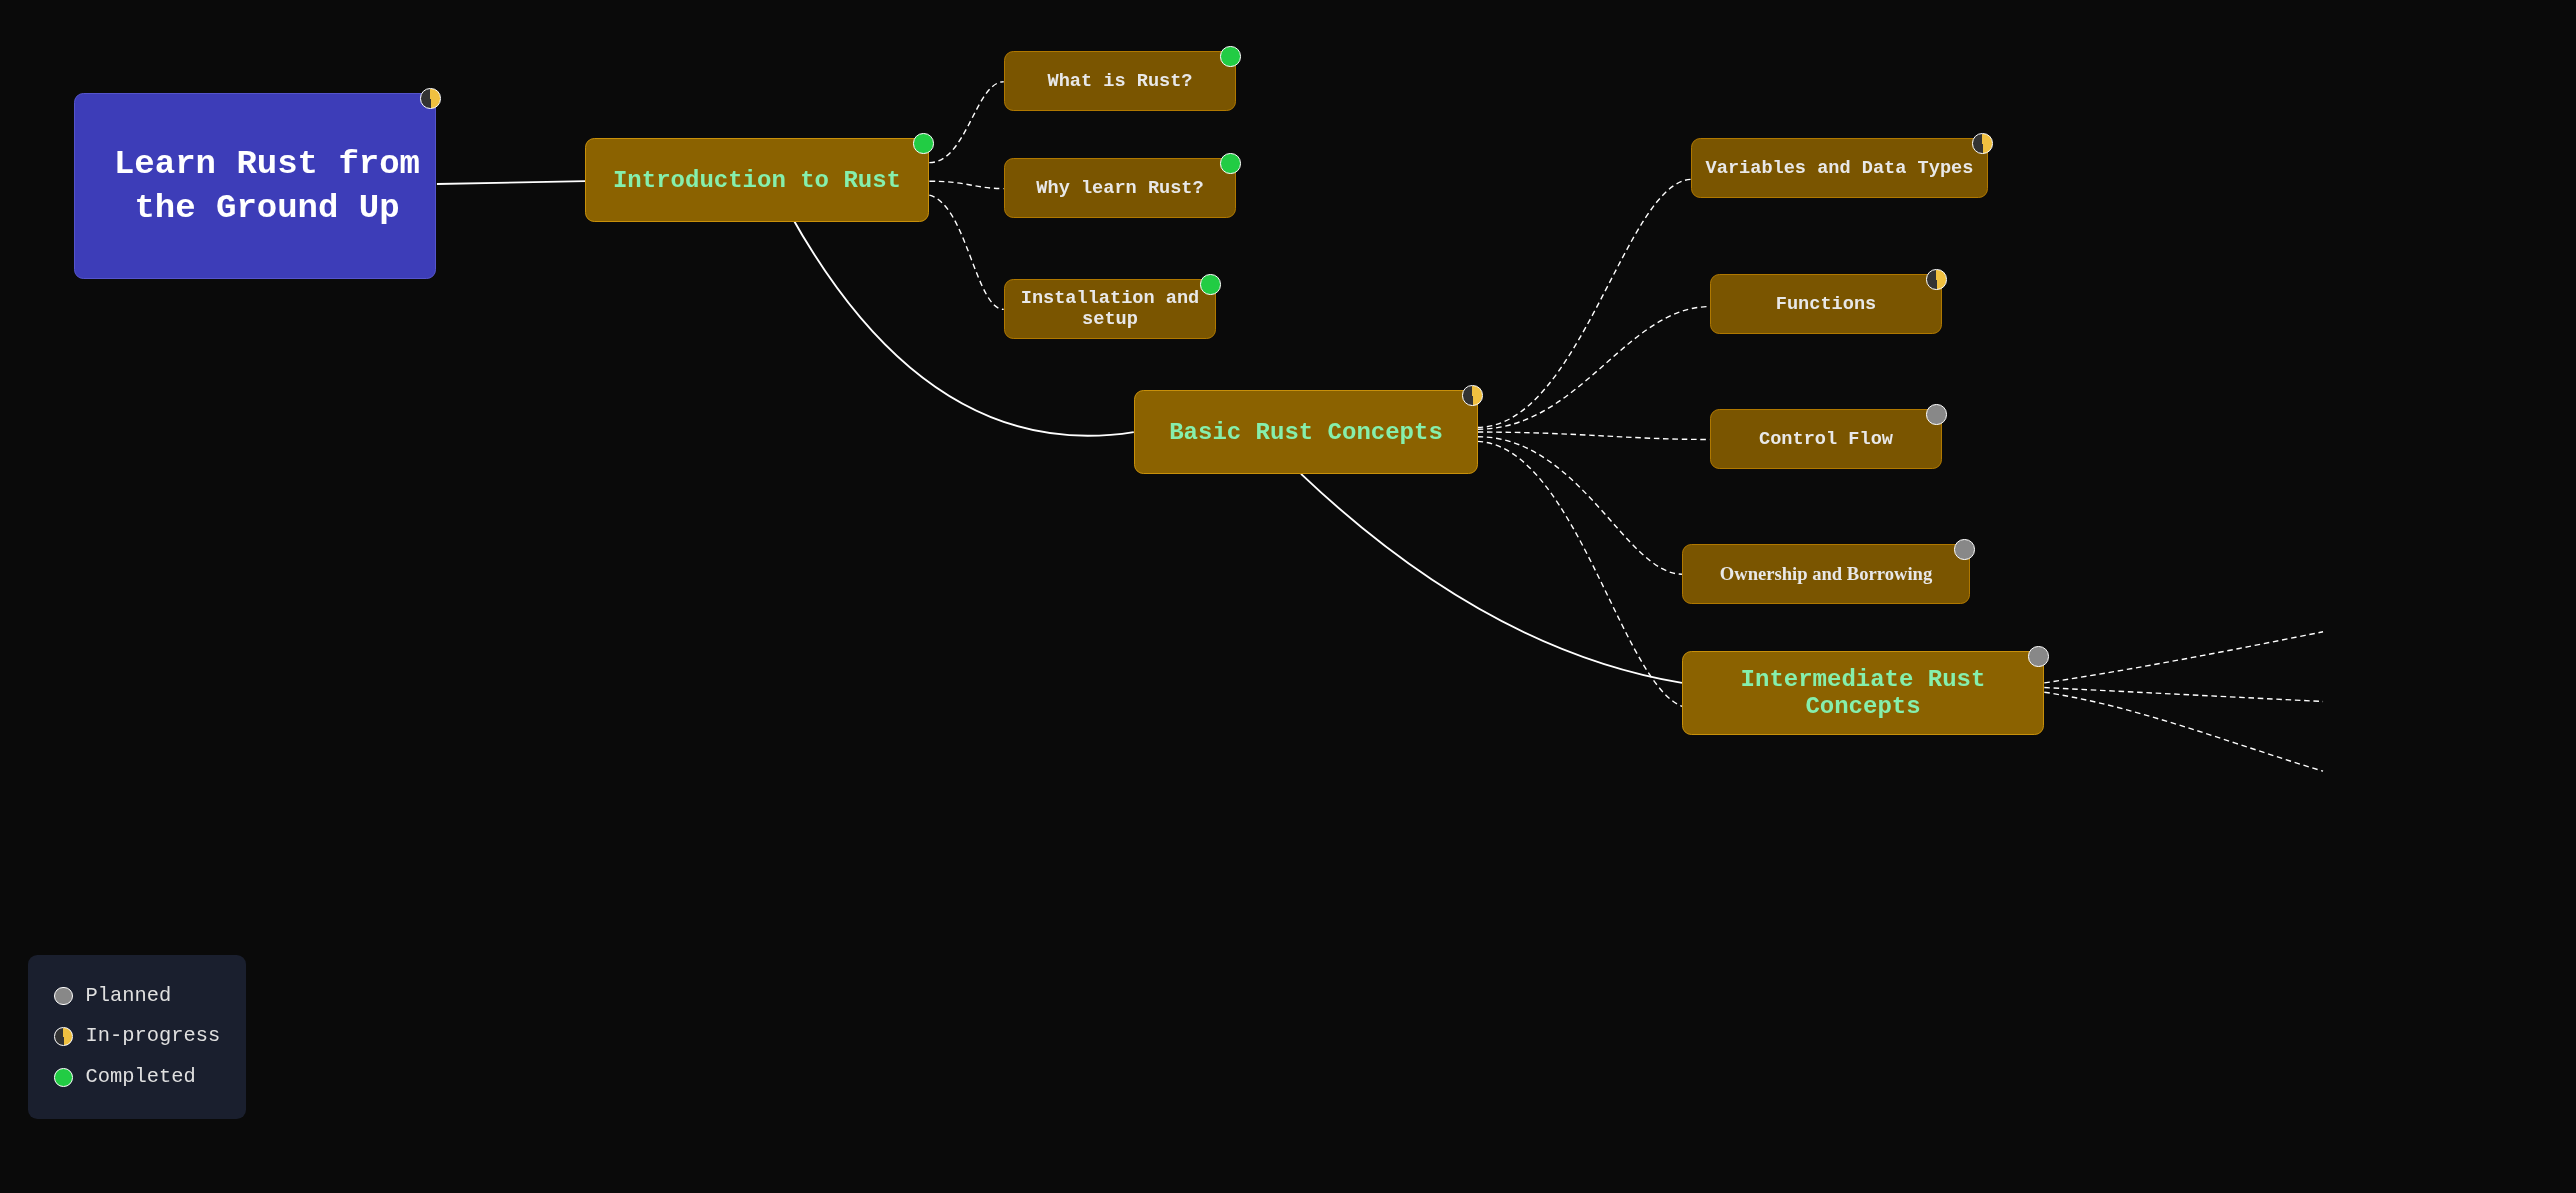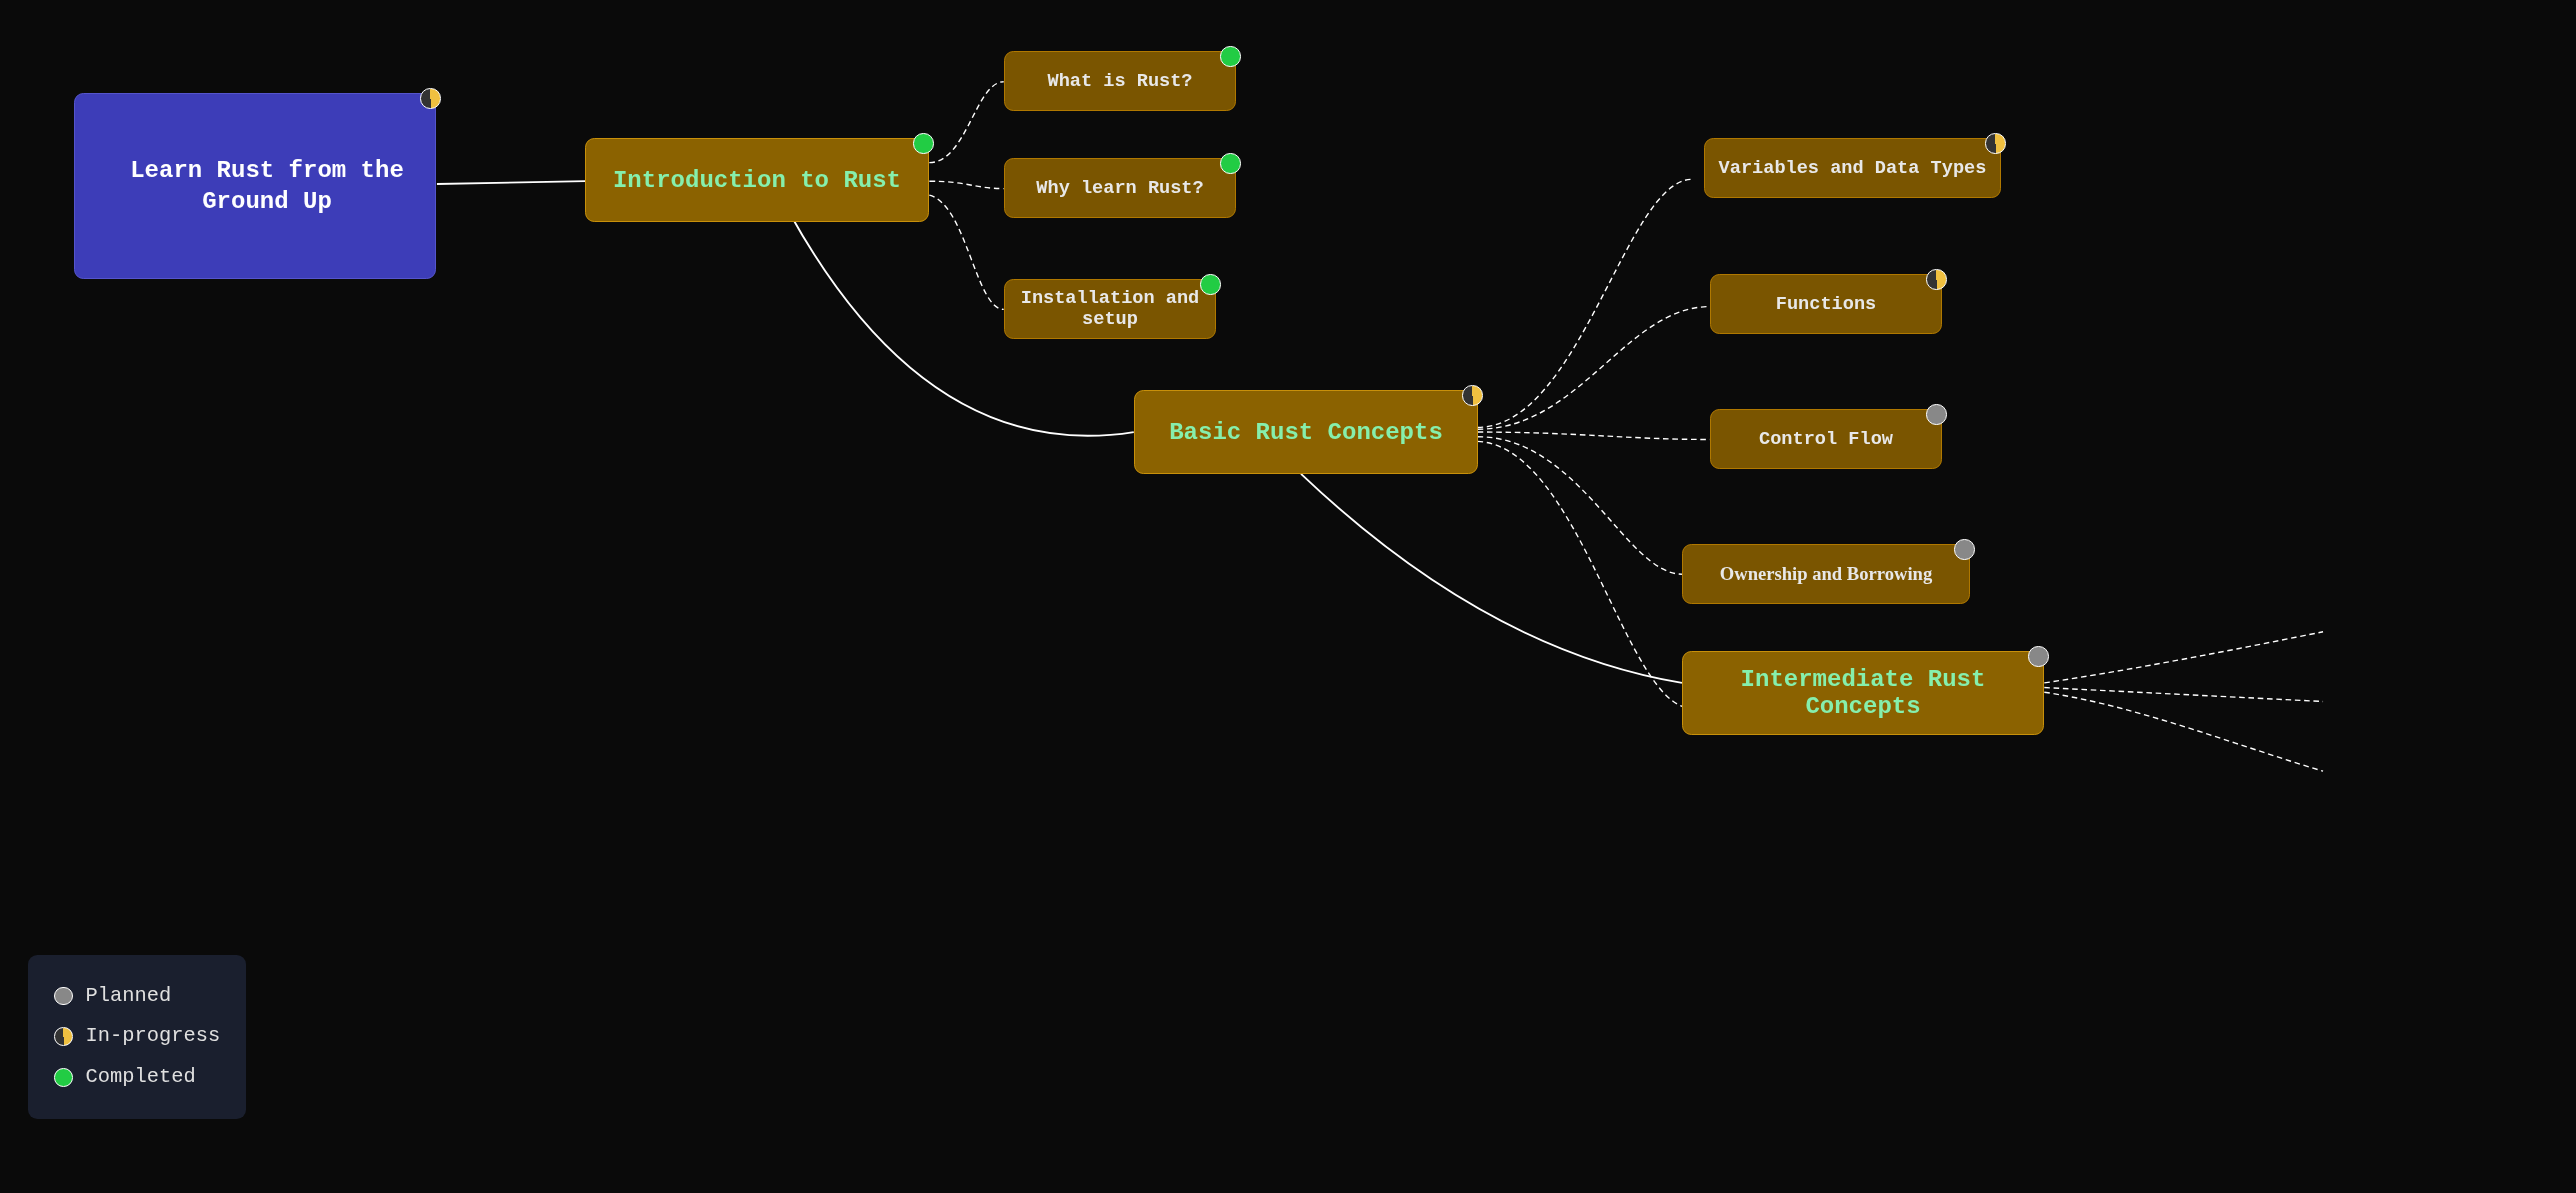--- a/index.html
+++ b/index.html
@@ -36,21 +36,21 @@
       text-align: center;
       font-weight: bold;
       cursor: pointer;
       user-select: none;
     }
 
     .node-root {
       background: #3d3db8;
       border: 1.9px solid #5555cc;
       color: #ffffff;
-      font-size: 24px;
+      font-size: 34px;
       line-height: 1.3;
       width: 362px;
       height: 186px;
       left: 74px;
       top: 93px;
       padding-left: 24px;
     }
 
     .node-section {
       background: #8b6200;
@@ -254,21 +254,21 @@
   <div class="node node-topic node-why-learn">
     <span>Why learn Rust?</span>
     <div class="status-dot dot-completed"></div>
   </div>
 
   <div class="node node-topic node-installation" style="width:212px;">
     <span>Installation and setup</span>
     <div class="status-dot dot-completed"></div>
   </div>
 
-  <div class="node node-topic node-variables" style="width:297px;margin-left:13px;">
+  <div class="node node-topic node-variables" style="width:297px;">
     <span>Variables and Data Types</span>
     <div class="status-dot dot-in-progress"></div>
   </div>
 
   <div class="node node-topic node-functions">
     <span>Functions</span>
     <div class="status-dot dot-in-progress"></div>
   </div>
 
   <div class="node node-topic node-control-flow">

